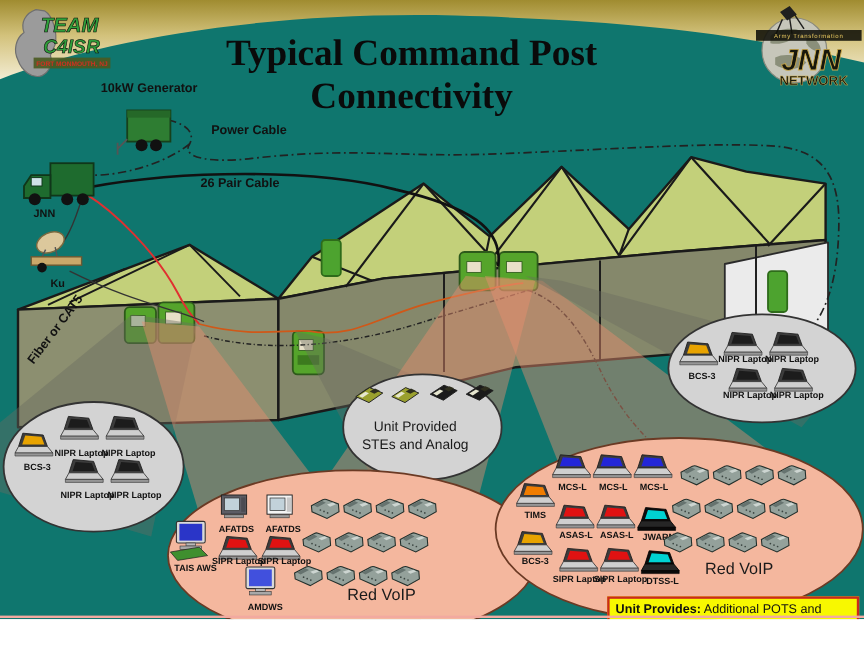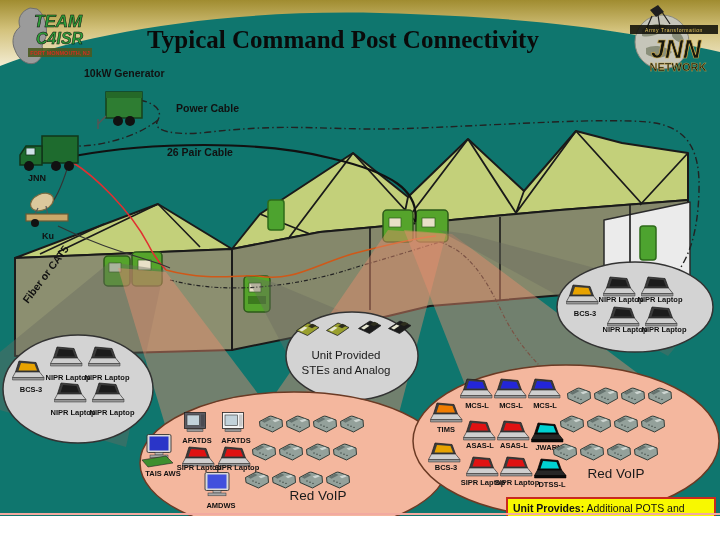--- a/index.html
+++ b/index.html
@@ -1,20 +1,20 @@
 <!DOCTYPE html>
 <html><head>
 <meta charset="utf-8">
 <style>
   html,body{margin:0;padding:0;background:#ffffff;}
   #slide{position:relative;width:720px;height:516px;overflow:hidden;background:#0f766e;
          font-family:"Liberation Sans",sans-serif;}
   #diagram{position:absolute;left:0;top:0;}
   .title{position:absolute;left:108px;top:26px;width:470px;text-align:center;
-         font-family:"Liberation Serif",serif;font-weight:bold;font-size:25px;color:#0a0a0a;}
+         font-family:"Liberation Serif",serif;font-weight:bold;font-size:31px;color:#0a0a0a;}
   .note-box{position:absolute;left:506px;top:497px;width:196px;background:#f8f800;
             border:2.5px solid #c92a1e;padding:2px 5px;font-size:10.5px;line-height:1.4;color:#111;}
   .note-box b{font-weight:bold;}
   .bottom-line{position:absolute;left:0;bottom:1px;width:720px;height:2px;background:#f2aaa0;}
   text{font-family:"Liberation Sans",sans-serif;}
   .lbl{font-size:7.5px;font-weight:bold;fill:#111;}
   .lbl-md{font-size:9px;font-weight:bold;fill:#111;}
   .lbl-cable{font-size:10.5px;font-weight:bold;fill:#111;}
   .lbl-big{font-size:13.5px;fill:#1a1a1a;}
   .lbl-ste{font-size:11.5px;fill:#1a1a1a;}

